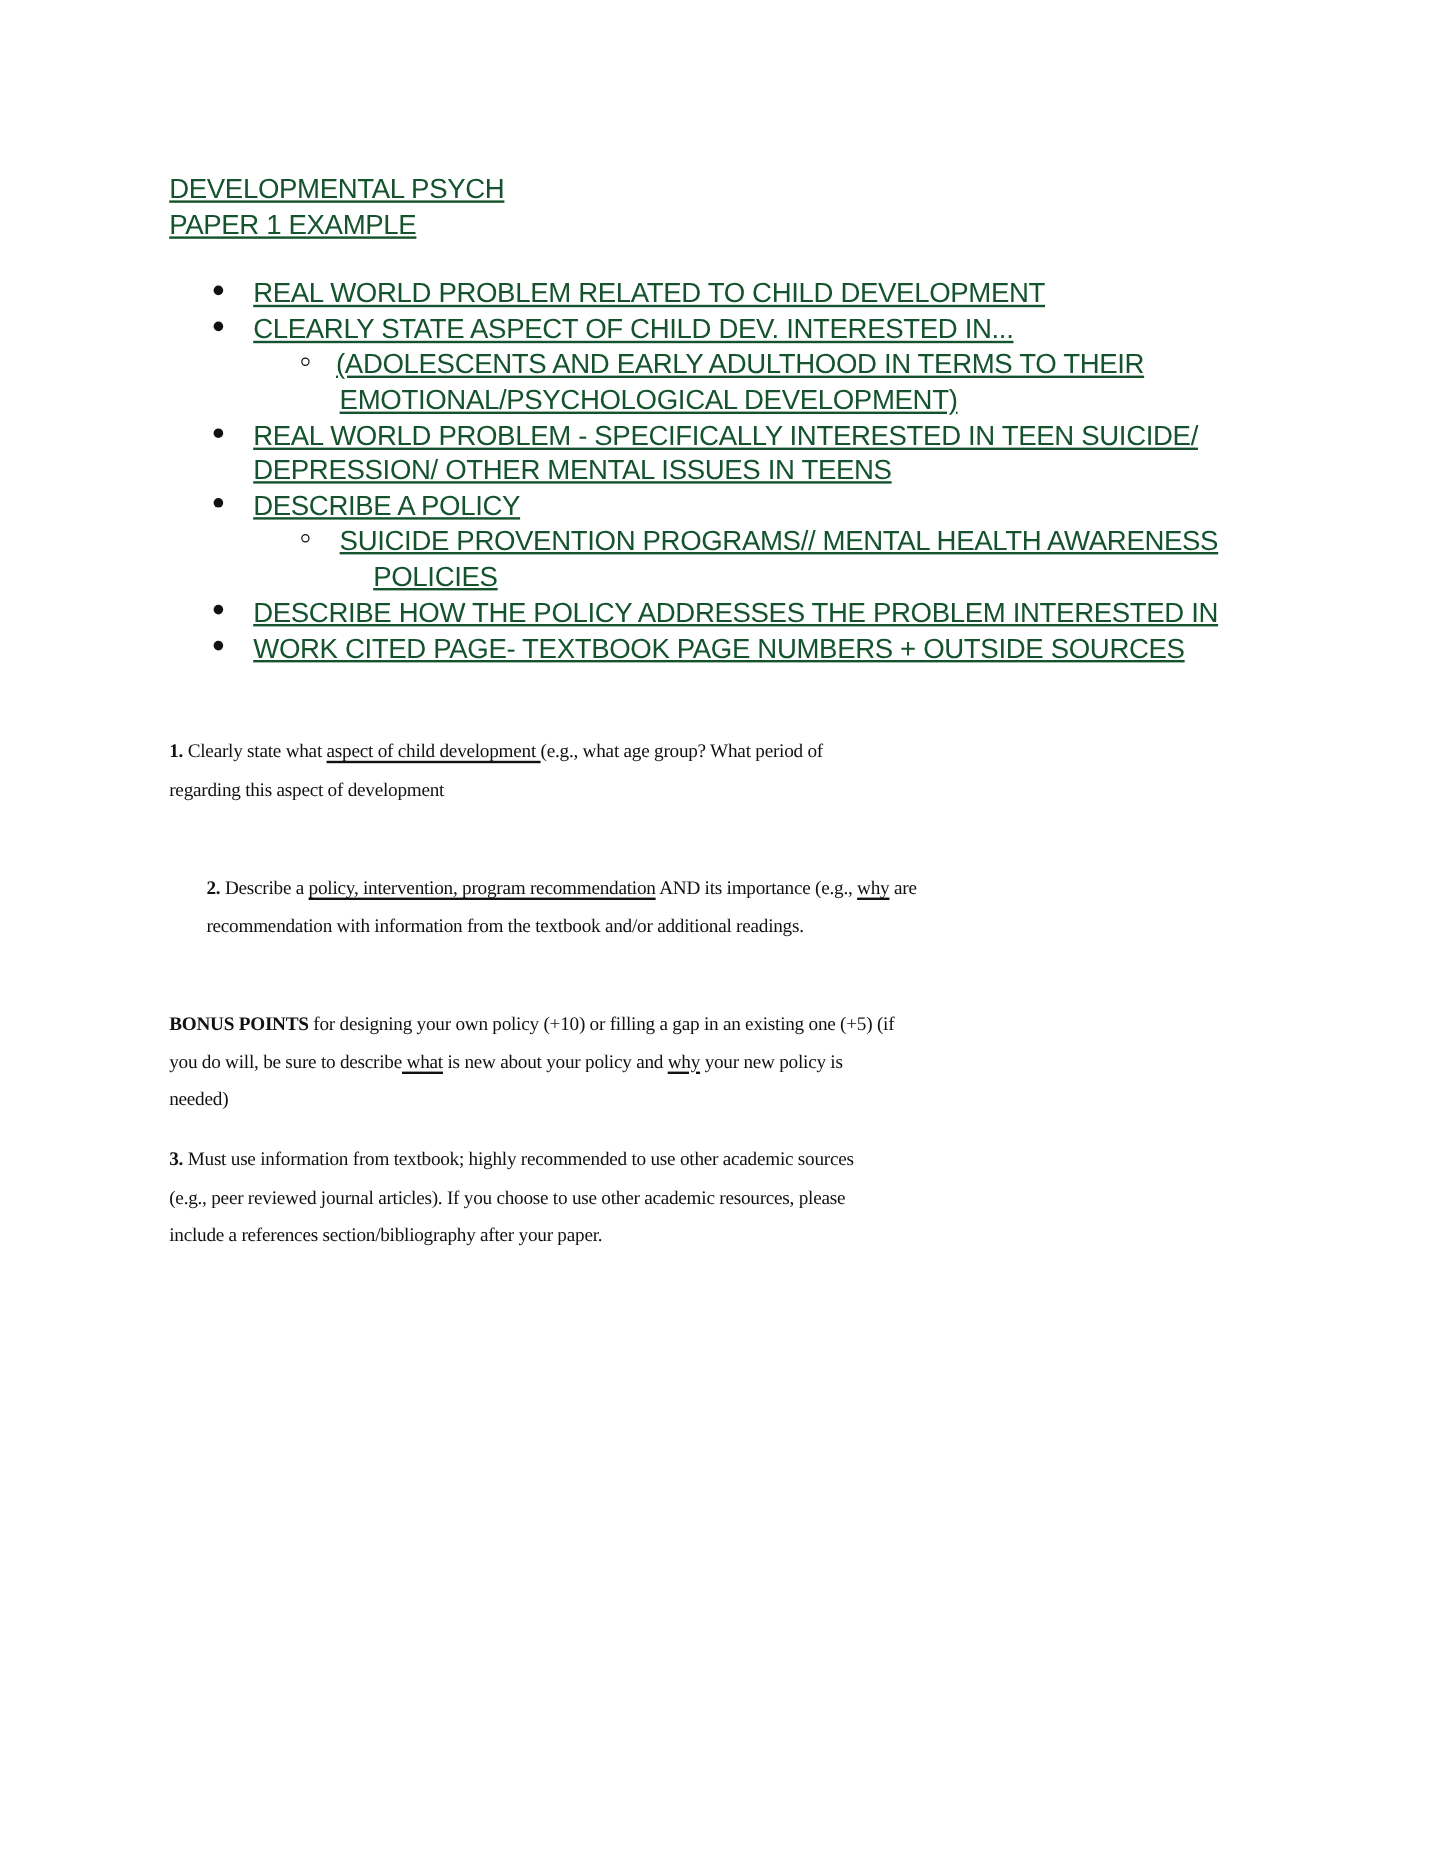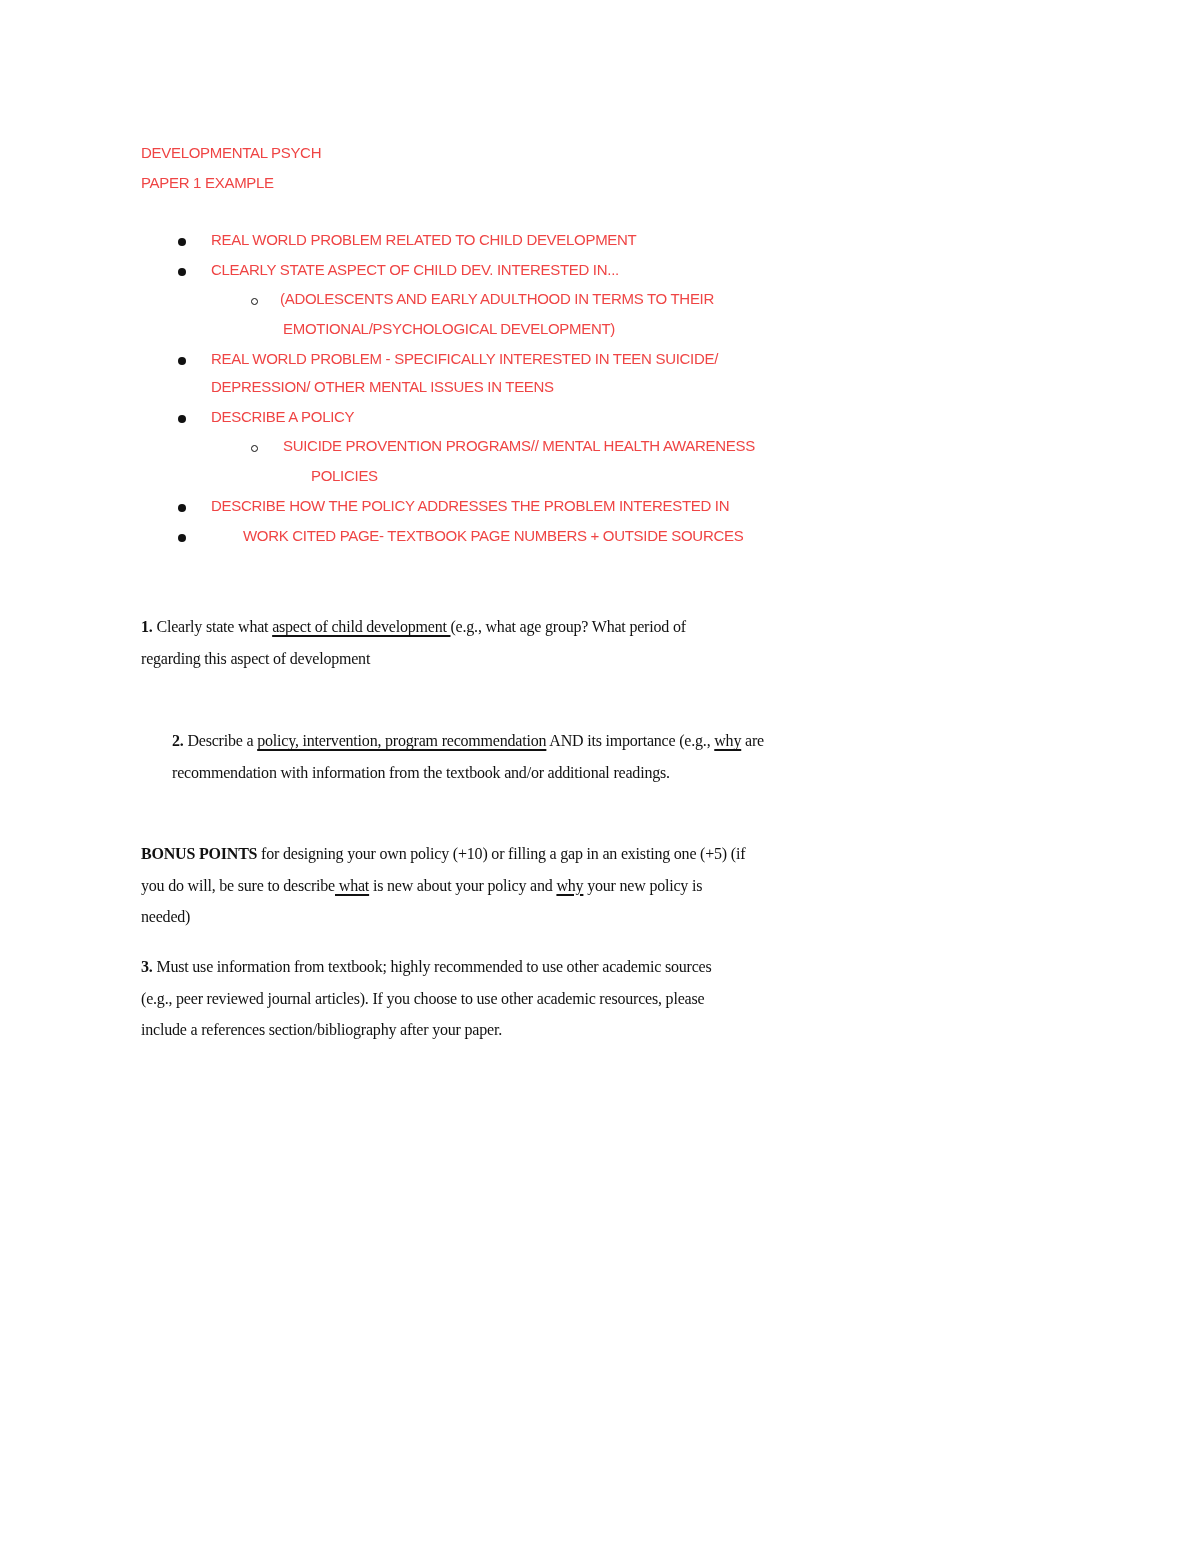--- a/index.html
+++ b/index.html
@@ -1,18 +1,18 @@
 <!DOCTYPE html>
 <html><head>
 <meta charset="utf-8">
 <style>
   html, body { margin: 0; padding: 0; background: #ffffff; }
   body { width: 1200px; height: 1553px; position: relative; overflow: hidden; color: #111; }
   .page { position: absolute; left: 0; top: 0; width: 1200px; height: 1553px; background: #fff; }
-  .sans { font-family: "Liberation Sans", sans-serif; font-size: 15px; letter-spacing: -0.3px; color: #ef4444; }
+  .sans { font-family: "Liberation Sans", sans-serif; font-size: 23px; letter-spacing: -0.3px; color: #14532d; text-decoration: underline; }
   .serif { font-family: "Liberation Serif", serif; font-size: 16px; letter-spacing: -0.2px; color: #111; }
   .hdr { position: absolute; left: 141px; }
   .bullet-line { position: absolute; left: 211px; white-space: nowrap; }
   .sub-line { position: absolute; left: 283px; white-space: nowrap; }
   .disc { position: absolute; left: 178px; width: 8px; height: 8px; border-radius: 50%; background: #111; }
   .circ { position: absolute; left: 251px; width: 7px; height: 7px; border-radius: 50%; border: 1.3px solid #111; box-sizing: border-box; }
   .para { position: absolute; left: 141px; width: 900px; line-height: 31.5px; }
   .pline { display: block; white-space: nowrap; }
   u { text-decoration: underline; text-underline-offset: 3px; text-decoration-thickness: 1.5px; }
   b { font-weight: bold; }
@@ -44,21 +44,21 @@
     <div class="bullet-line sans" style="top:408px;">DESCRIBE A POLICY</div>
 
     <span class="circ" style="top:445px;"></span>
     <div class="sub-line sans" style="top:437px;">SUICIDE PROVENTION PROGRAMS// MENTAL HEALTH AWARENESS</div>
     <div class="sub-line sans" style="top:467px;margin-left:28px;">POLICIES</div>
 
     <span class="disc" style="top:504px;"></span>
     <div class="bullet-line sans" style="top:497px;">DESCRIBE HOW THE POLICY ADDRESSES THE PROBLEM INTERESTED IN</div>
 
     <span class="disc" style="top:534px;"></span>
-    <div class="bullet-line sans" style="top:527px;margin-left:32px;">WORK CITED PAGE- TEXTBOOK PAGE NUMBERS + OUTSIDE SOURCES</div>
+    <div class="bullet-line sans" style="top:527px;">WORK CITED PAGE- TEXTBOOK PAGE NUMBERS + OUTSIDE SOURCES</div>
   </div>
 
   <div class="para serif" style="top:611px;">
     <span class="pline">
       <b>1.</b><span> Clearly state what </span><u>aspect of child development </u><span>(e.g., what age group? What period of</span>
     </span>
     <span class="pline">regarding this aspect of development</span>
   </div>
 
   <div class="para serif" style="top:725px;margin-left:31px;">

